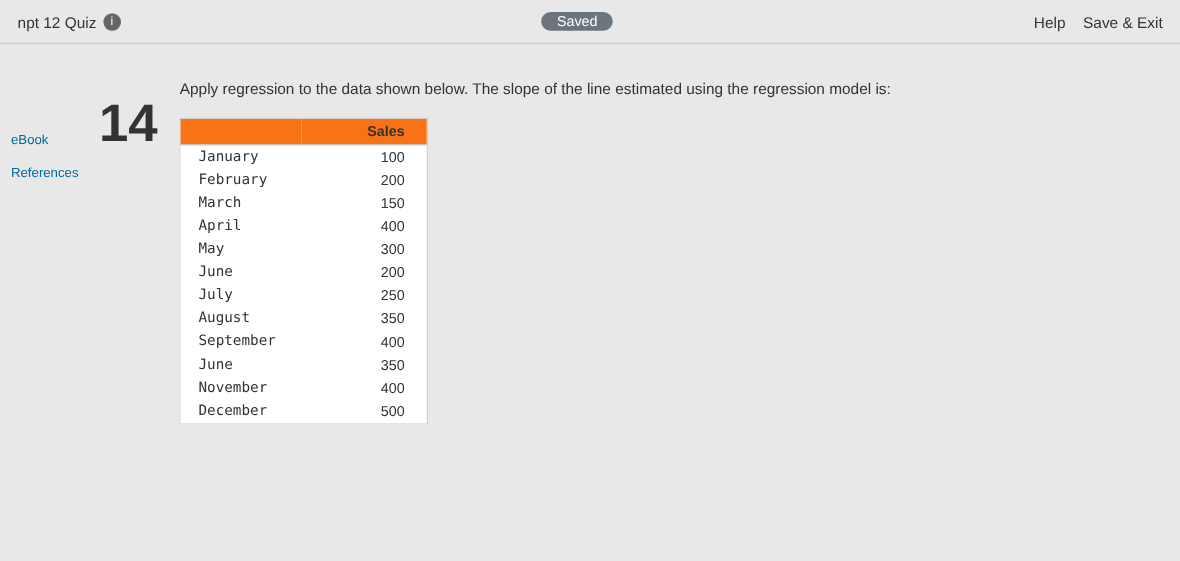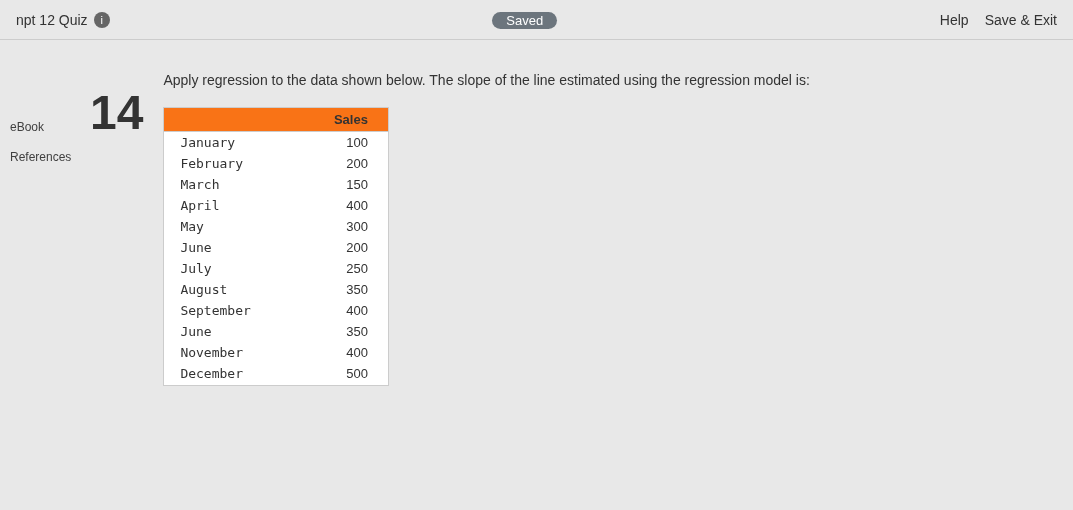--- a/index.html
+++ b/index.html
@@ -72,21 +72,21 @@
     .sidebar {
       width: 70px;
       display: flex;
       flex-direction: column;
       align-items: flex-start;
       padding: 60px 0 0 10px;
       gap: 16px;
     }
     .sidebar-link {
       font-size: 12px;
-      color: #404040;
+      color: #0369a1;
       cursor: pointer;
       text-decoration: none;
     }
 
     
     .question-area {
       flex: 1;
       padding: 10px 20px;
     }
     .question-number {

